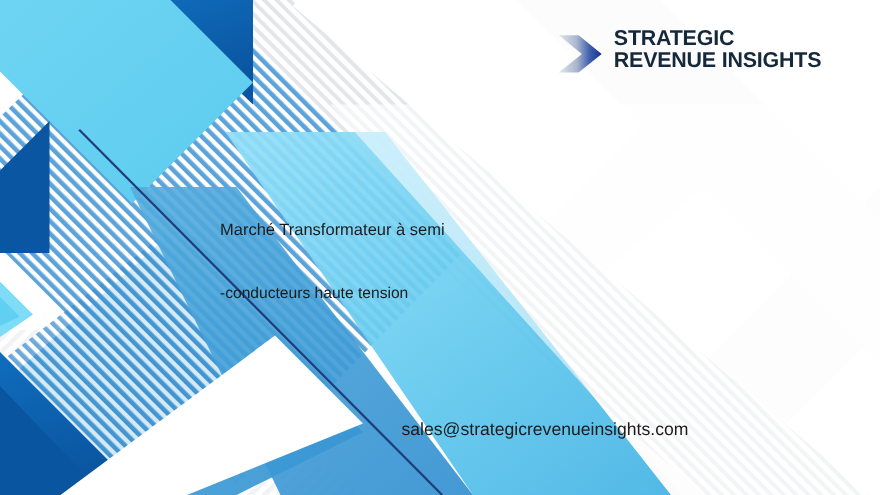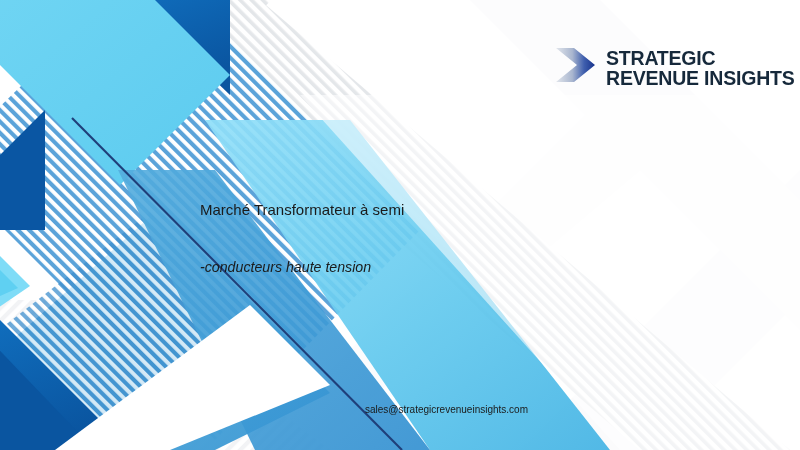--- a/index.html
+++ b/index.html
@@ -25,27 +25,27 @@
     position: absolute;
     left: 0; top: 0;
     width: 800px;
     height: 450px;
     pointer-events: none;
   }
 
   
   #logo-block {
     position: absolute;
-    left: 554px;
+    left: 506px;
     top: 26px;
     width: 224px;
     height: 62px;
     display: flex;
     flex-direction: row;
-    align-items: flex-end;
+    align-items: flex-start;
   }
   #logo-mark {
     width: 46px;
     height: 46px;
     flex: 0 0 auto;
     margin-right: 6px;
   }
   #logo-text {
     flex: 1 1 auto;
     display: flex;
@@ -80,26 +80,25 @@
   }
   #title-line-1 {
     left: 200px;
     top: 201px;
     font-size: 15px;
   }
   #title-line-2 {
     left: 200px;
     top: 259px;
     font-size: 14.2px;
-    font-style: italic;
   }
   #contact-email {
     left: 365px;
-    top: 404px;
-    font-size: 10px;
+    top: 382px;
+    font-size: 16px;
   }
 </style>
 </head>
 <body>
 
 <div id="slide">
 
   <svg id="decor" viewBox="0 0 800 450" width="800" height="450" xmlns="http://www.w3.org/2000/svg">
     <defs>
 

